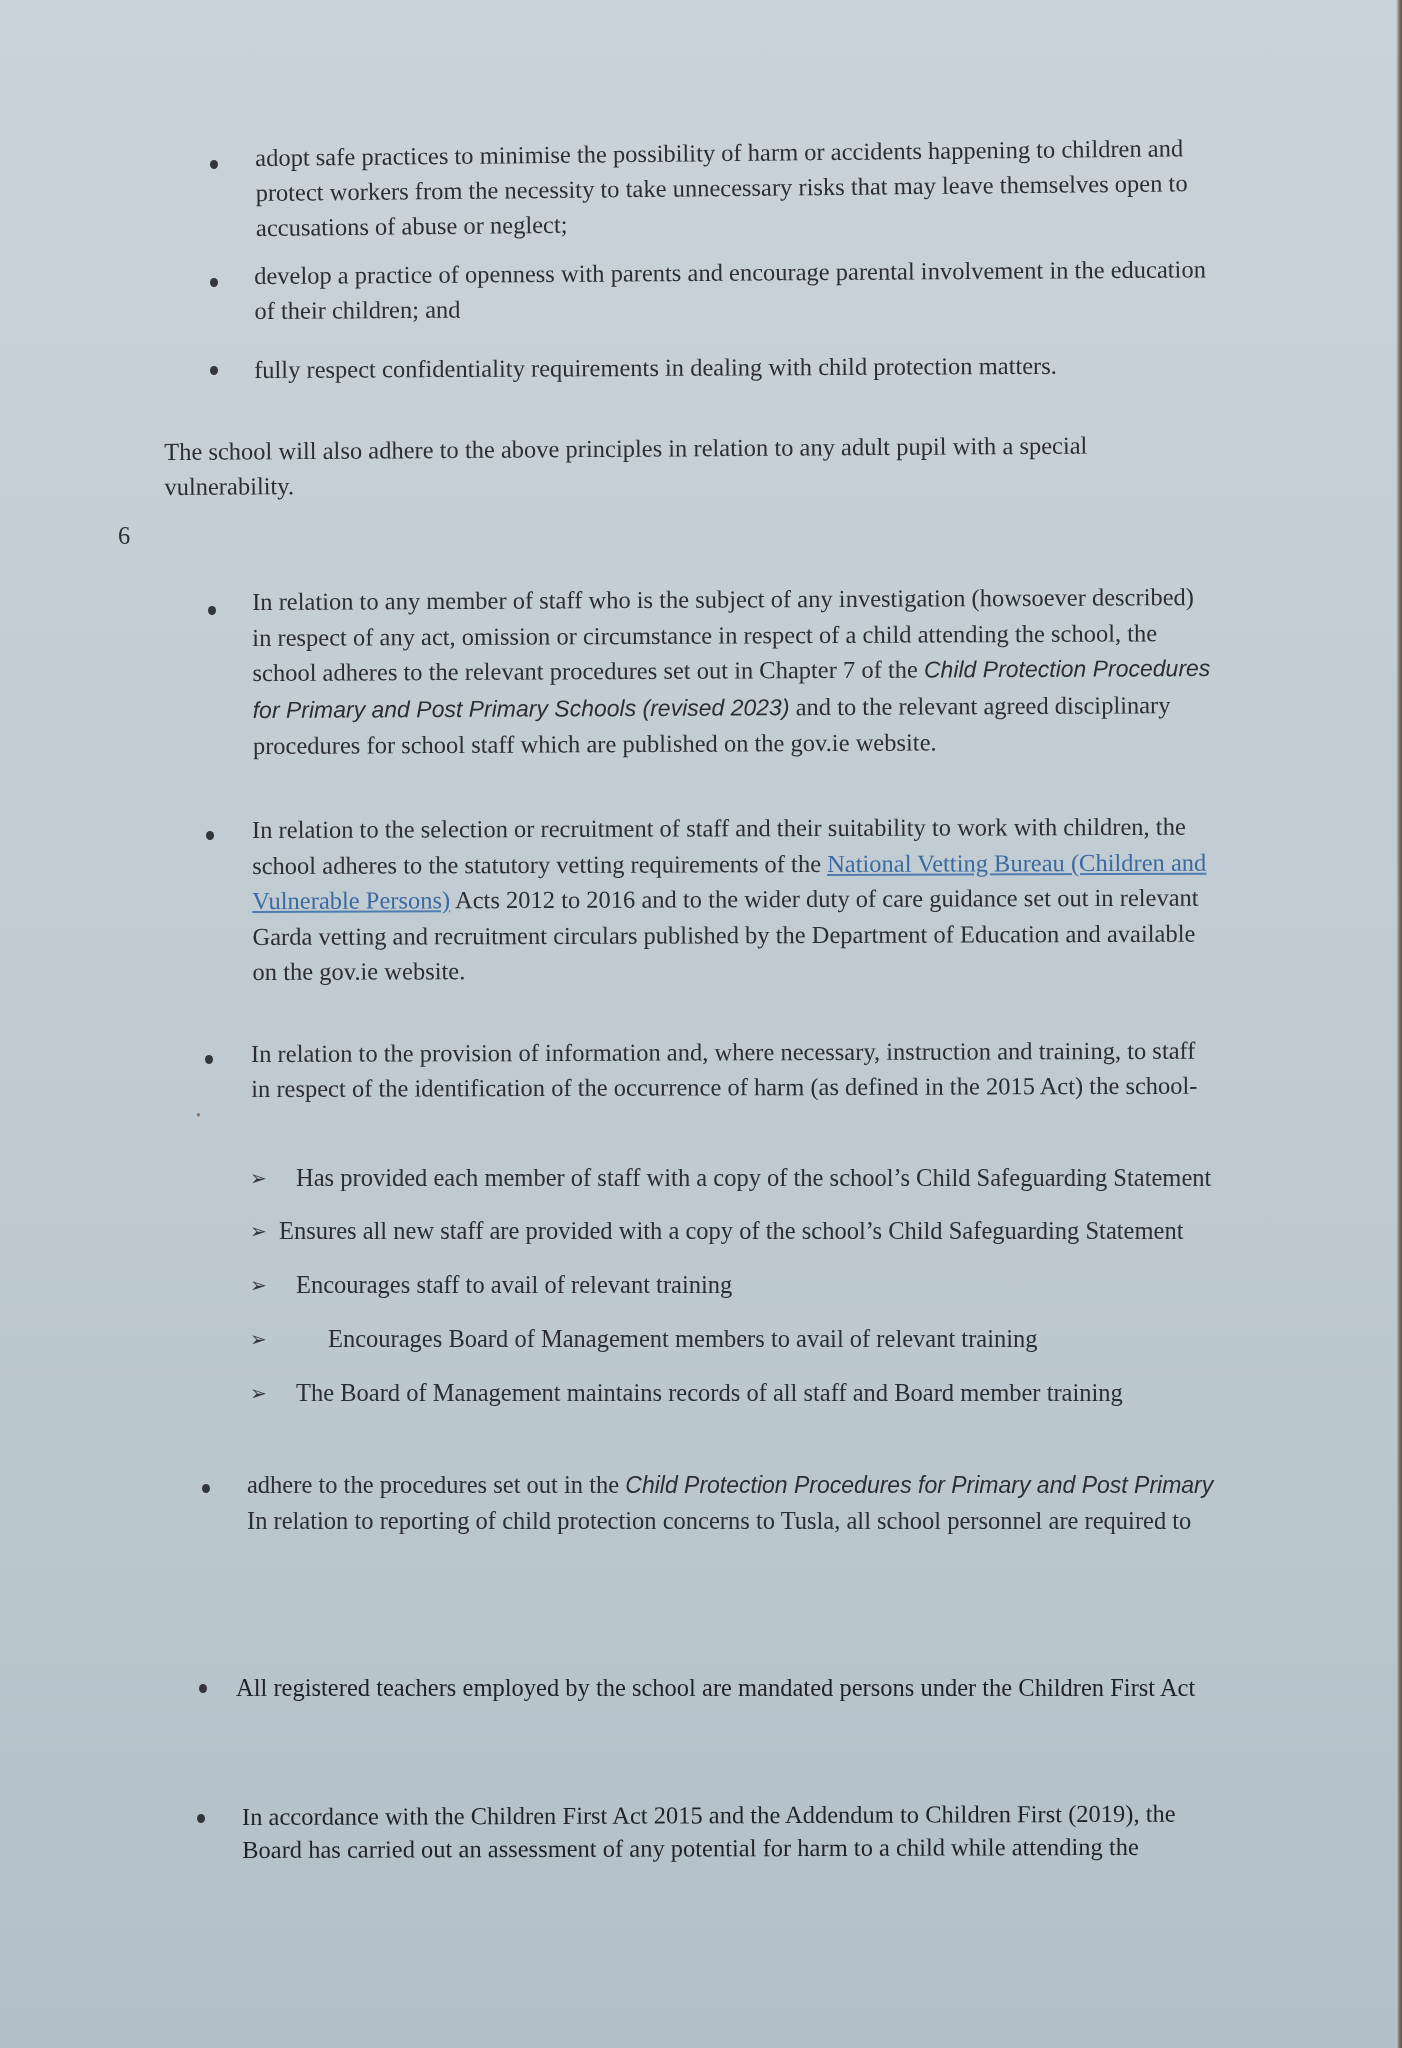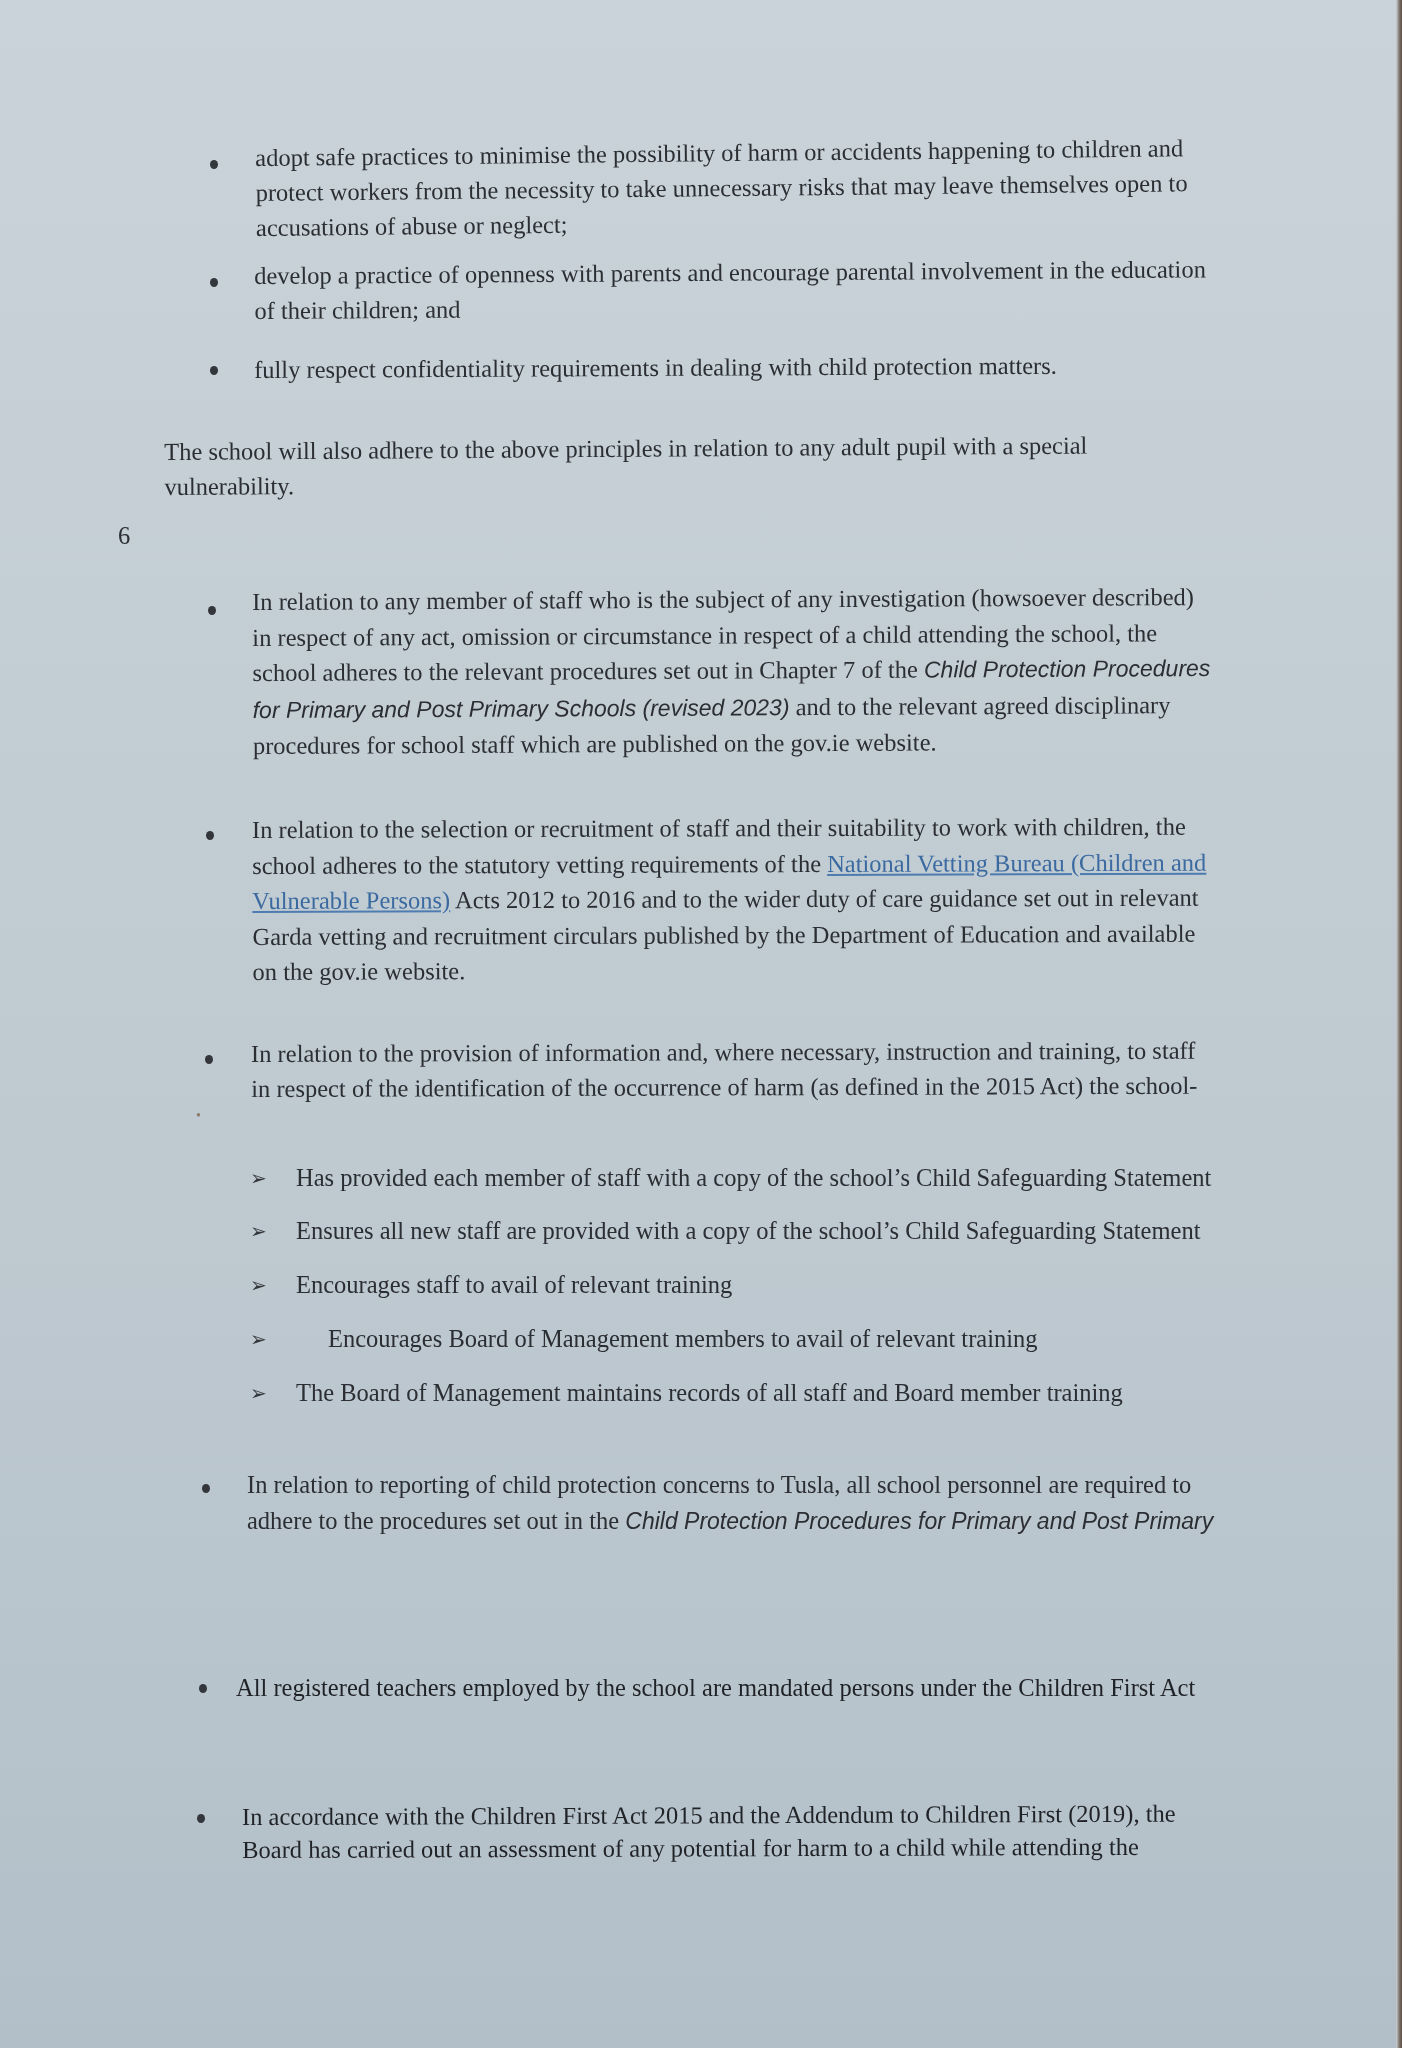--- a/index.html
+++ b/index.html
@@ -85,36 +85,36 @@
     <div>In relation to the provision of information and, where necessary, instruction and training, to staff</div>
     <div>in respect of the identification of the occurrence of harm (as defined in the 2015 Act) the school-</div>
   </div>
   <span class="speck" style="left:196px;top:1108px;">•</span>
 
   <div>
     <span class="arrow" style="left:250px;top:1166px;">➢</span>
     <div class="line-block" style="left:296px;top:1160px;">Has provided each member of staff with a copy of the school’s Child Safeguarding Statement</div>
 
     <span class="arrow" style="left:250px;top:1219px;">➢</span>
-    <div class="line-block" style="left:296px;top:1213px;">Ensures all new staff are provided with a copy of the school’s Child Safeguarding Statement</div>
+    <div class="line-block" style="left:279px;top:1213px;">Ensures all new staff are provided with a copy of the school’s Child Safeguarding Statement</div>
 
     <span class="arrow" style="left:250px;top:1273px;">➢</span>
     <div class="line-block" style="left:296px;top:1267px;">Encourages staff to avail of relevant training</div>
 
     <span class="arrow" style="left:250px;top:1327px;">➢</span>
     <div class="line-block" style="left:296px;top:1321px;margin-left:32px;">Encourages Board of Management members to avail of relevant training</div>
 
     <span class="arrow" style="left:250px;top:1381px;">➢</span>
     <div class="line-block" style="left:296px;top:1375px;">The Board of Management maintains records of all staff and Board member training</div>
   </div>
 
   <span class="bullet dark" style="left:202px;top:1484px;"></span>
   <div class="line-block" style="left:247px;top:1467px;line-height:36px;">
+    <div><span>adhere to the procedures set out in the </span><span class="ital">Child Protection Procedures for Primary and Post Primary</span></div>
     <div>In relation to reporting of child protection concerns to Tusla, all school personnel are required to</div>
-    <div><span>adhere to the procedures set out in the </span><span class="ital">Child Protection Procedures for Primary and Post Primary</span></div>
   </div>
 
   <span class="bullet dark" style="left:199px;top:1684px;"></span>
   <div class="line-block dark" style="left:236px;top:1670px;">
     <div>All registered teachers employed by the school are mandated persons under the Children First Act</div>
   </div>
 
   <span class="bullet dark" style="left:197px;top:1814px;"></span>
   <div class="line-block dark" style="left:242px;top:1800px;line-height:33px;transform:rotate(-0.2deg);transform-origin:left top;">
     <div>In accordance with the Children First Act 2015 and the Addendum to Children First (2019), the</div>

